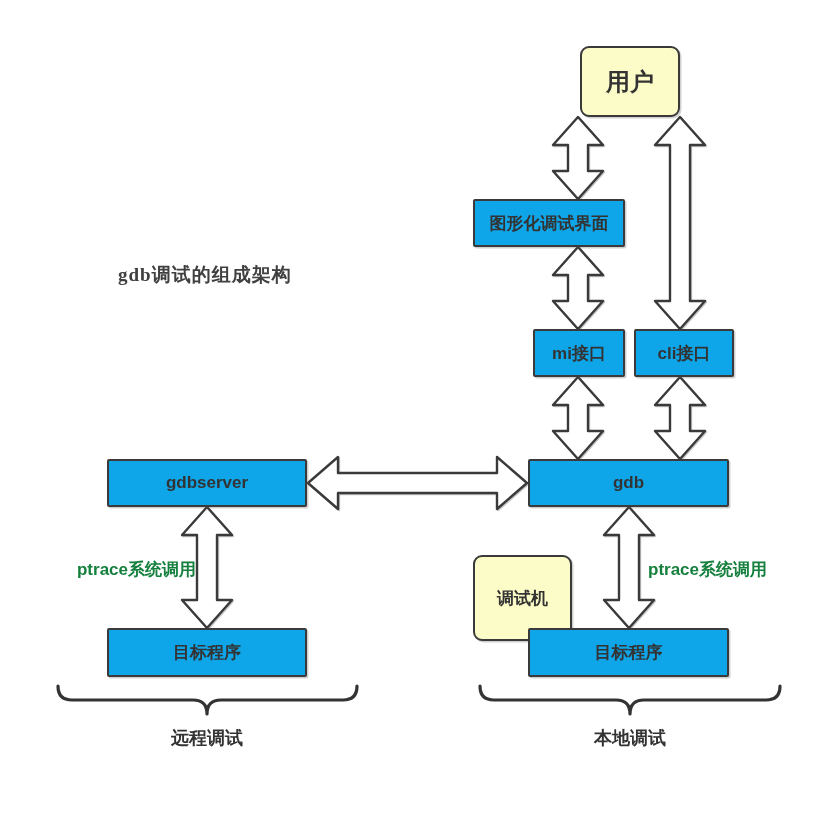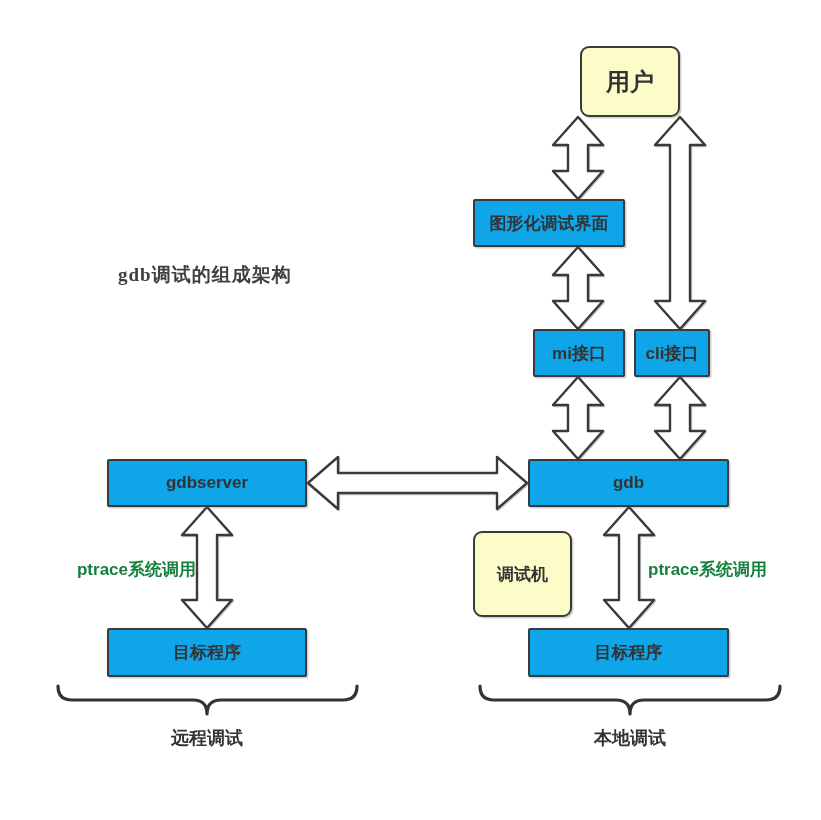--- a/index.html
+++ b/index.html
@@ -101,34 +101,34 @@
   </div>
 
   <div class="box" style="left:473px;top:199px;width:152px;height:48px;">
     <span>图形化调试界面</span>
   </div>
 
   <div class="box" style="left:533px;top:329px;width:92px;height:48px;">
     <span>mi接口</span>
   </div>
 
-  <div class="box" style="left:634px;top:329px;width:76px;height:48px;">
+  <div class="box" style="left:634px;top:329px;width:100px;height:48px;">
     <span>cli接口</span>
   </div>
 
   <div class="box" style="left:107px;top:459px;width:200px;height:48px;">
     <span>gdbserver</span>
   </div>
 
   <div class="box" style="left:528px;top:459px;width:201px;height:48px;">
     <span>gdb</span>
   </div>
 
 
-  <div class="box yellow" style="left:473px;top:531px;width:99px;height:86px;">
+  <div class="box yellow" style="left:473px;top:555px;width:99px;height:86px;">
     <span>调试机</span>
   </div>
 
   <div class="box" style="left:107px;top:628px;width:200px;height:49px;">
     <span>目标程序</span>
   </div>
 
   <div class="box" style="left:528px;top:628px;width:201px;height:49px;">
     <span>目标程序</span>
   </div>

